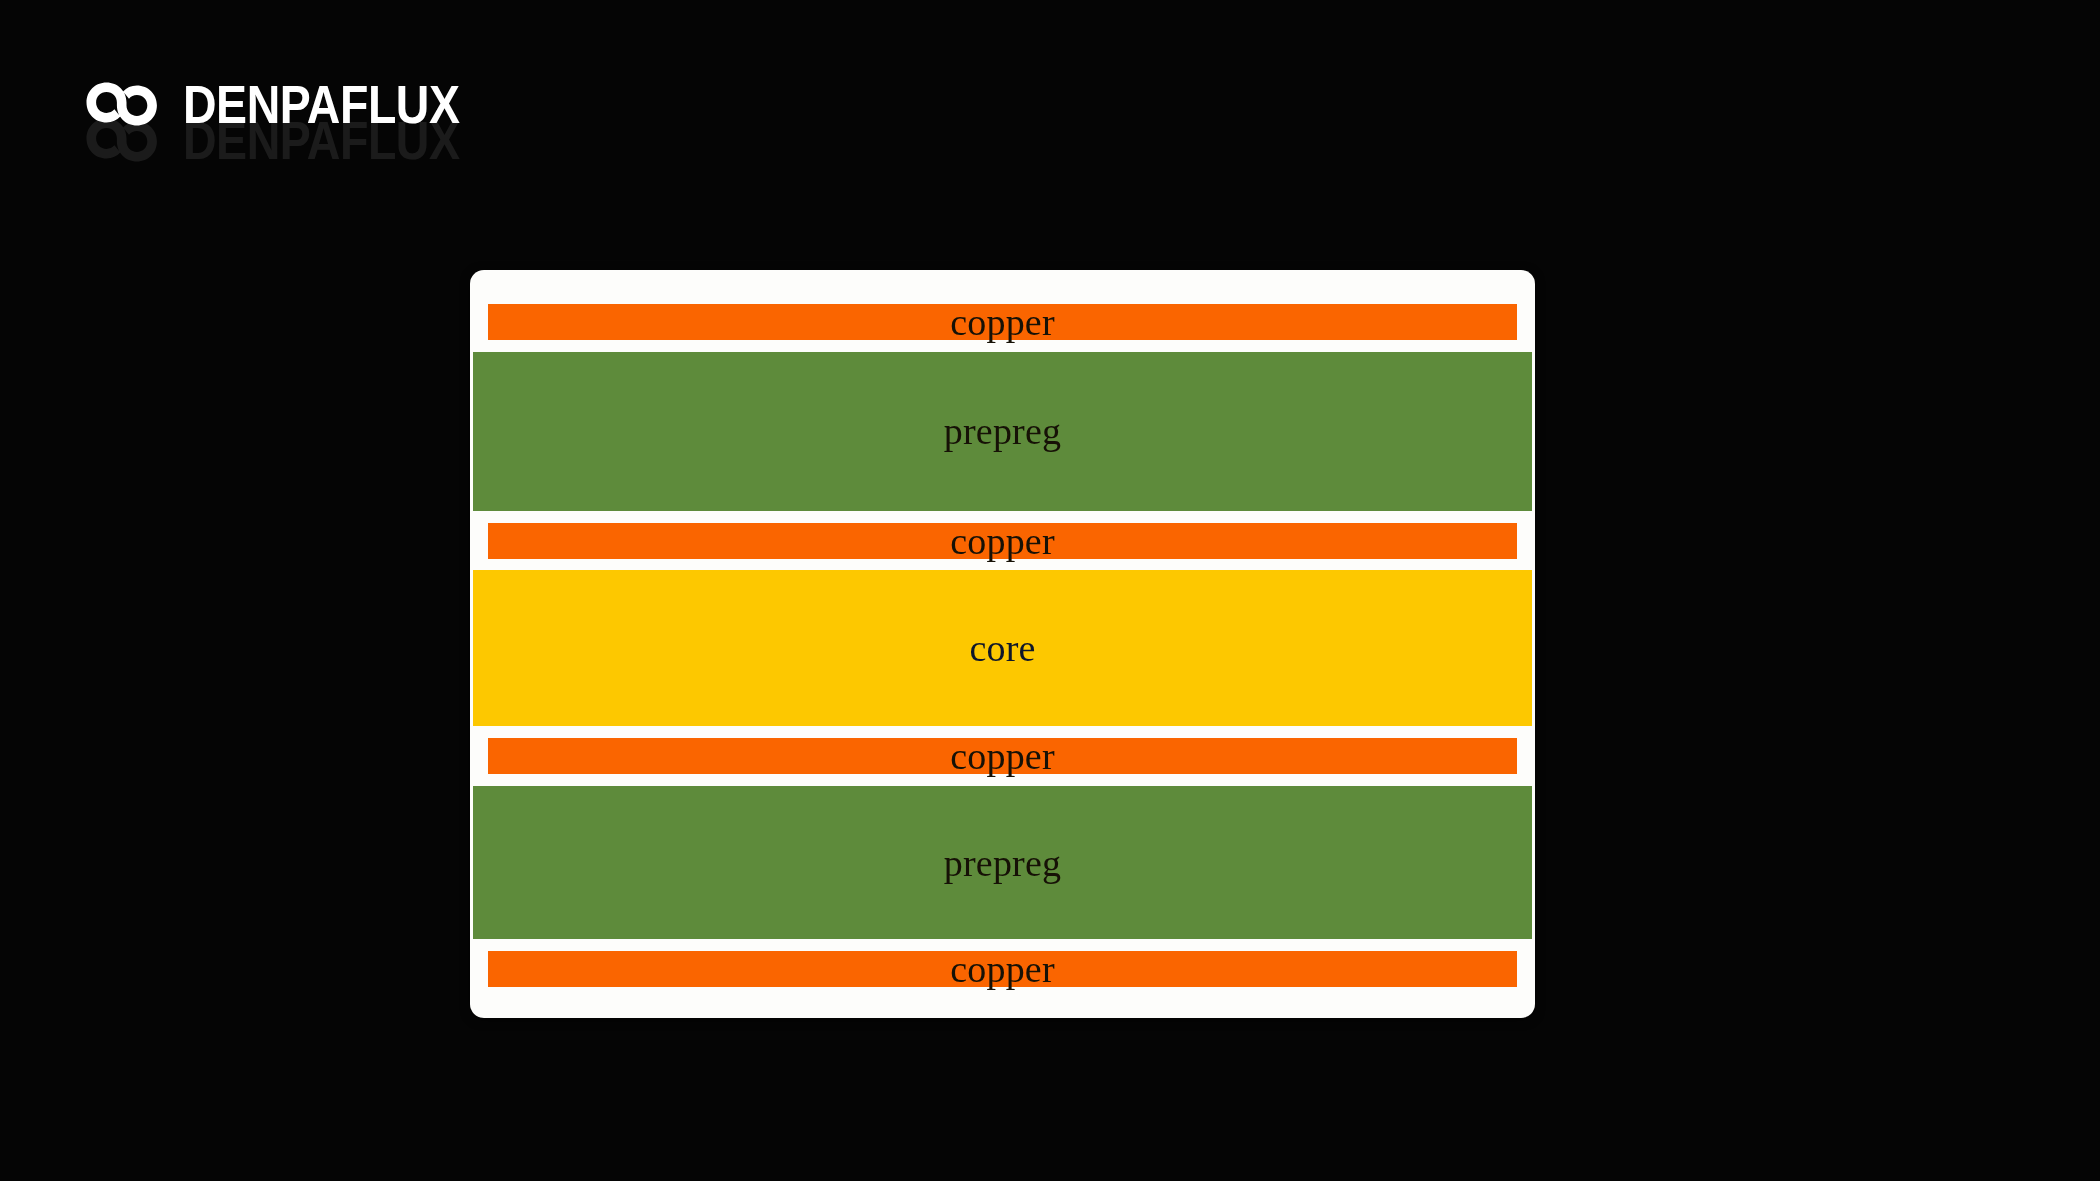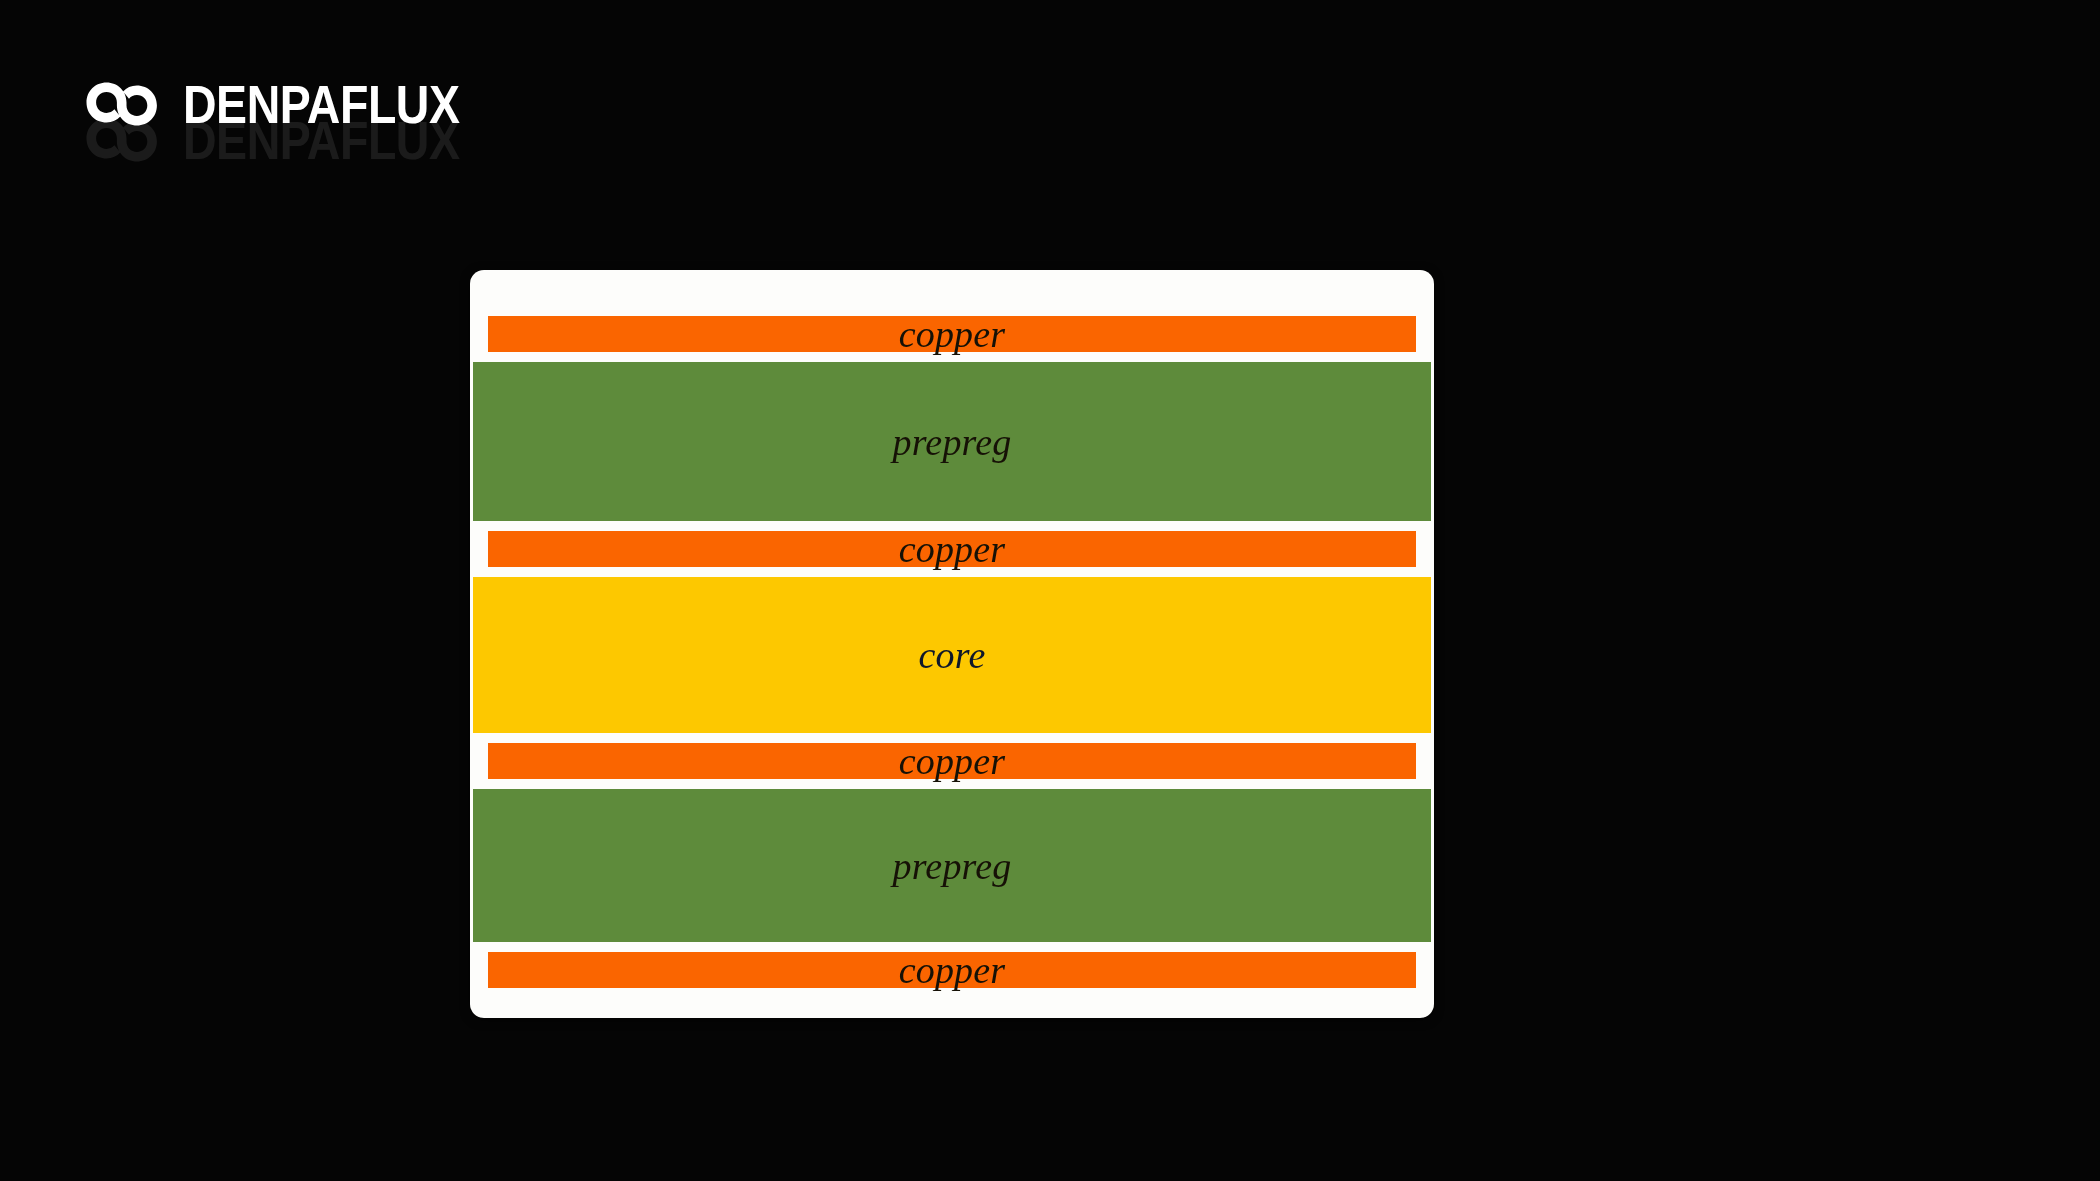--- a/index.html
+++ b/index.html
@@ -57,31 +57,30 @@
     pointer-events: none;
   }
   .brand-ghost .brand-name { color: #ffffff; }
   .brand-ghost .brand-mark { opacity: 1; }
 
   
   .stackup-card {
     position: absolute;
     left: 470px;
     top: 270px;
-    width: 964px;
+    width: 1065px;
     height: 748px;
     background: #fdfdfb;
     border-radius: 14px;
     box-shadow: 0 2px 10px rgba(0,0,0,0.55);
     padding: 0;
     box-sizing: border-box;
     display: flex;
     flex-direction: column;
-    justify-content: flex-end;
-    font-style: italic;
+    justify-content: space-between;
   }
 
   .layer {
     position: relative;
     box-sizing: border-box;
     display: flex;
     align-items: center;
     justify-content: center;
     width: 100%;
   }

